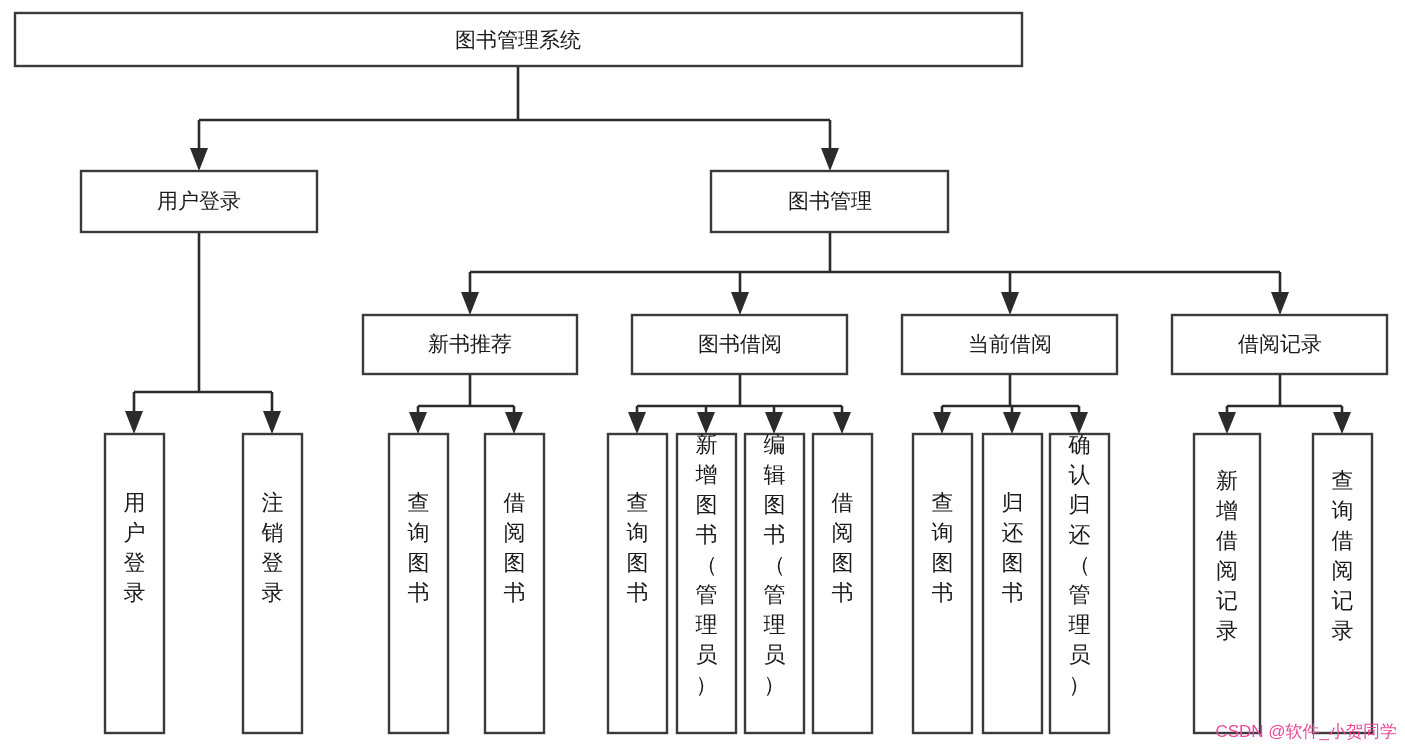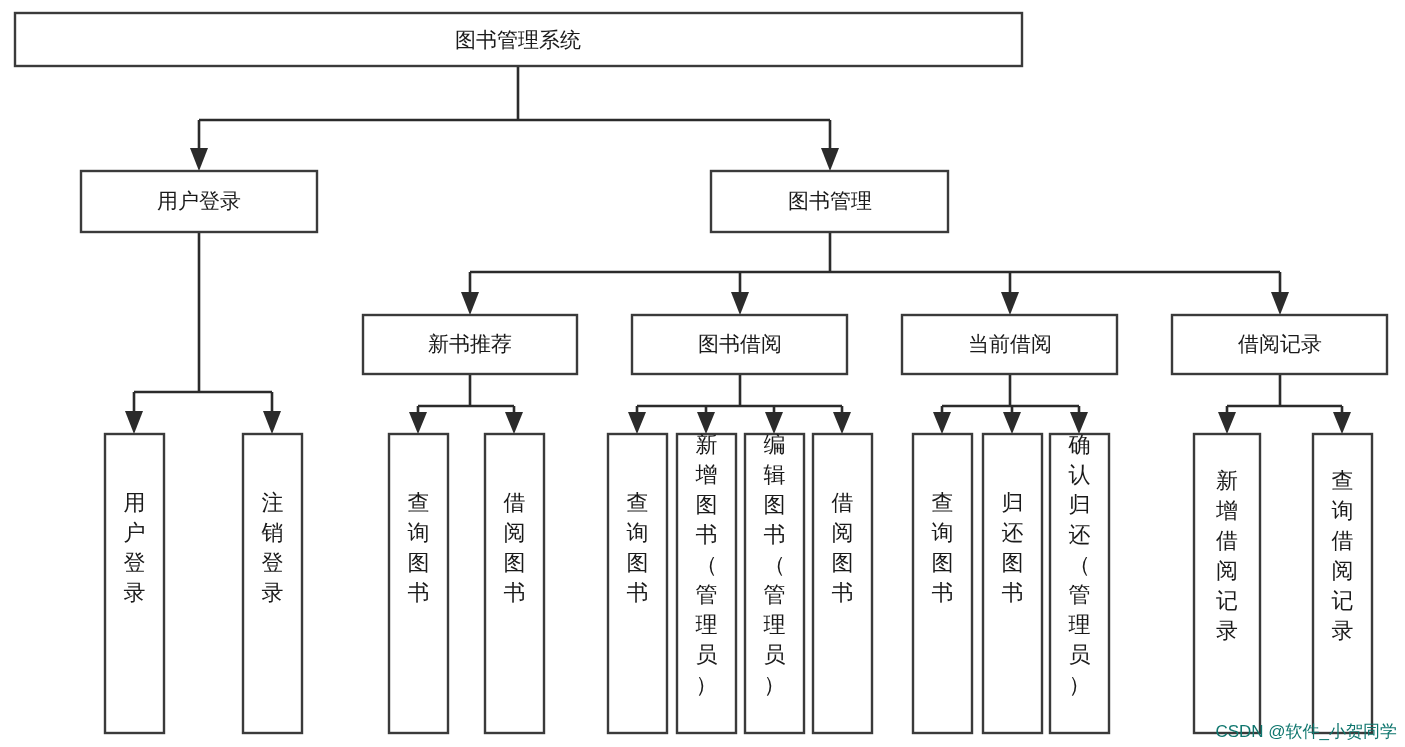--- a/index.html
+++ b/index.html
@@ -42,21 +42,21 @@
     stroke-width: 2.6;
     fill: none;
   }
   .arrow-head {
     fill: #2b2b2b;
   }
   .watermark {
     position: absolute;
     right: 8px;
     bottom: 4px;
-    color: #0f766e;
+    color: #ec4899;
     font-size: 17px;
     font-family: "Liberation Sans", "DejaVu Sans", sans-serif;
     white-space: nowrap;
     pointer-events: none;
   }
 </style>
 </head>
 <body>
 
 <svg id="diagram" viewBox="0 0 1405 747" xmlns="http://www.w3.org/2000/svg">

